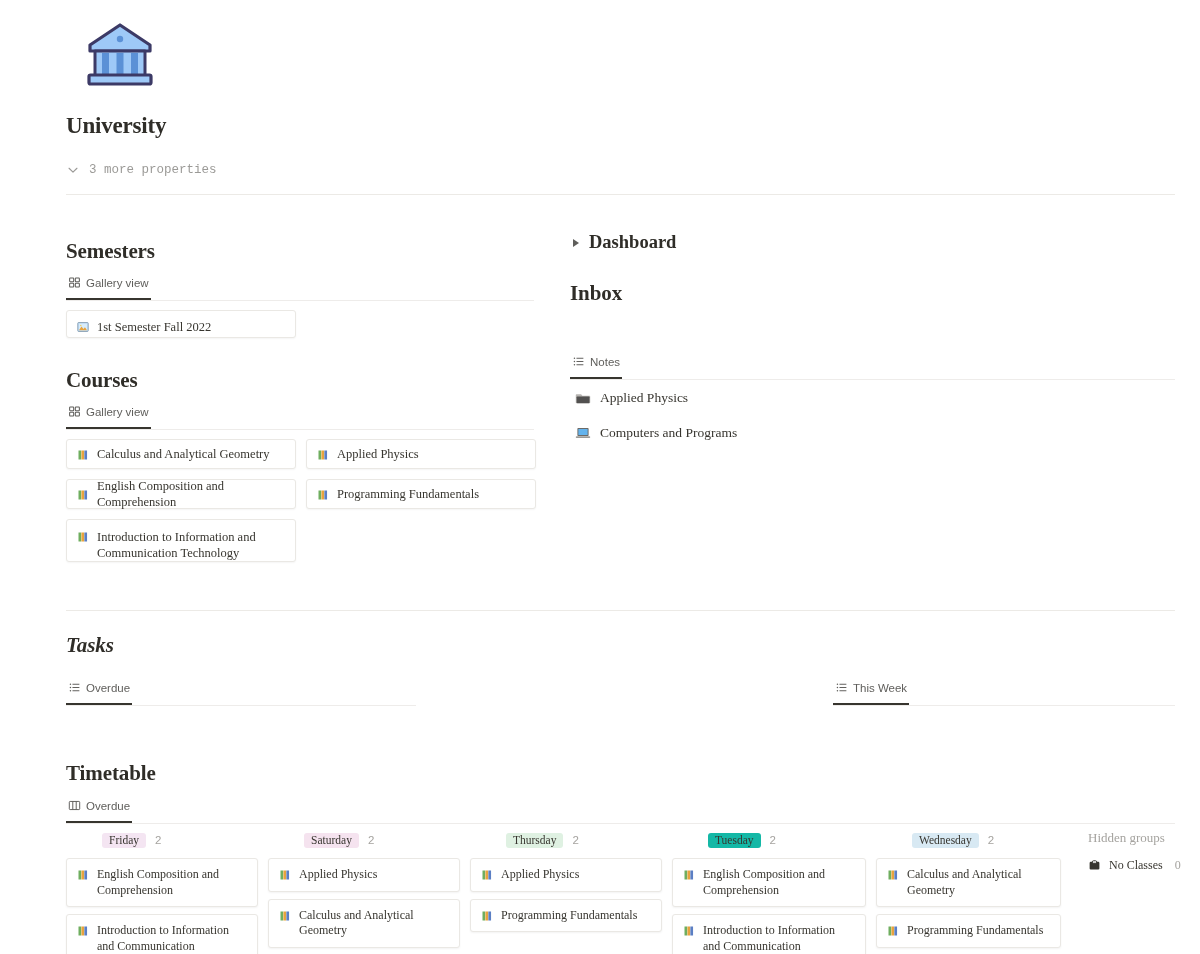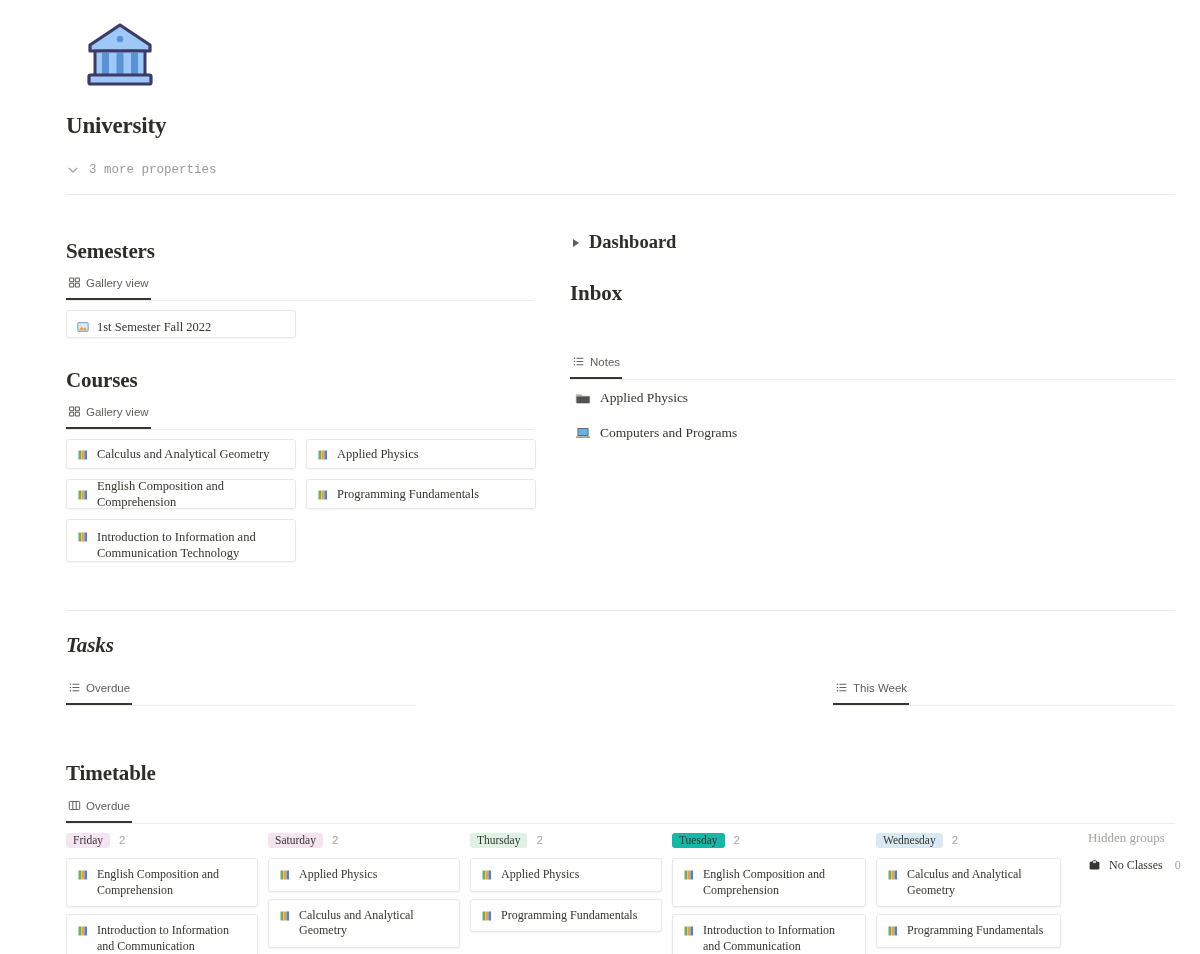--- a/index.html
+++ b/index.html
@@ -181,20 +181,21 @@
     height: 20px;
     margin-bottom: 8px;
   }
   .chip {
     font-size: 11.5px;
     font-family: "Liberation Serif", serif;
     padding: 1px 7px 2px 7px;
     border-radius: 3px;
     color: #37352f;
     white-space: nowrap;
+    margin-left: 36px;
   }
   .bcount {
     font-size: 11.5px;
     color: #a5a39f;
     font-family: "Liberation Sans", sans-serif;
   }
   .bcard {
     box-sizing: border-box;
     border: 1px solid #eae8e4;
     border-radius: 3px;

